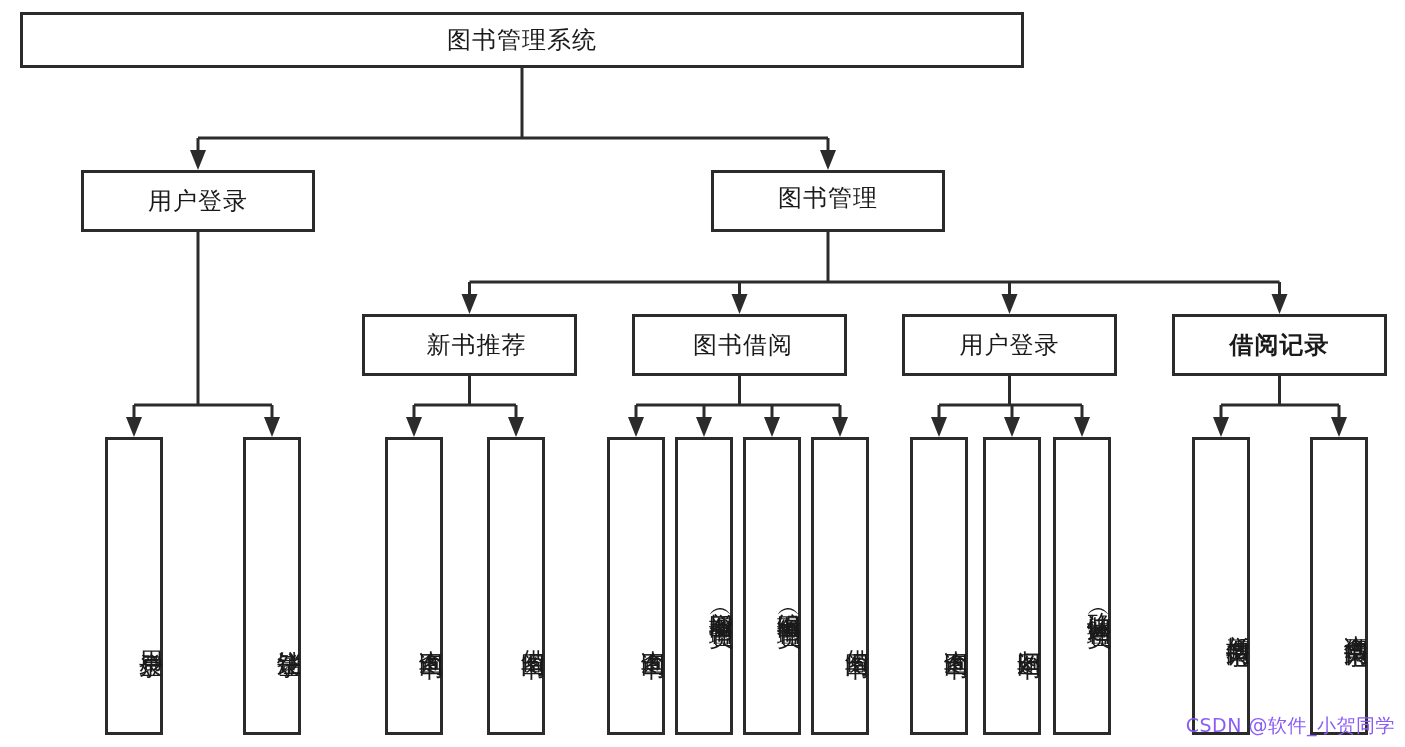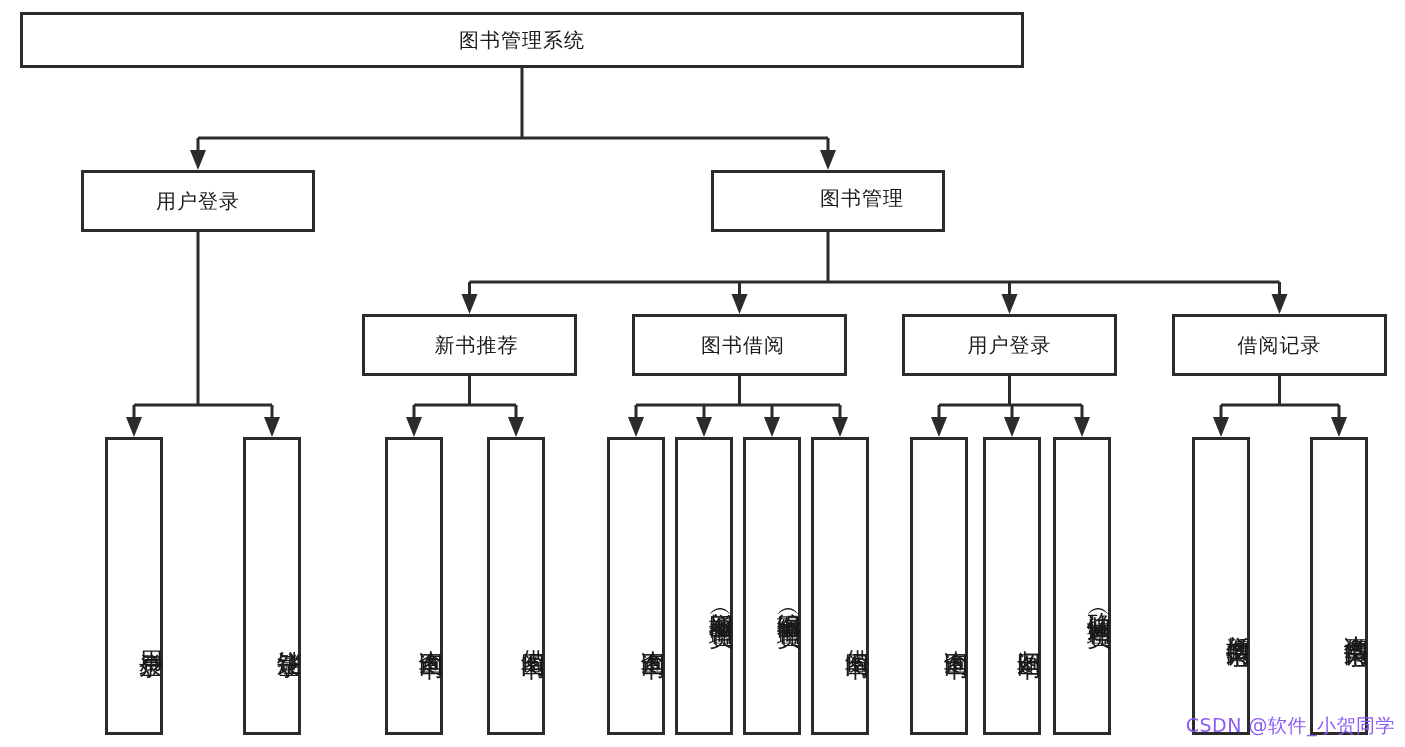--- a/index.html
+++ b/index.html
@@ -55,21 +55,21 @@
     color: #1a1a1a;
     white-space: nowrap;
     pointer-events: none;
   }
   .hlabel-wrap {
     position: absolute;
     display: flex;
     align-items: center;
     justify-content: center;
     font-family: "DejaVu Sans", "Liberation Sans", sans-serif;
-    font-size: 20px;
+    font-size: 24px;
     letter-spacing: 1px;
     color: #1a1a1a;
     white-space: nowrap;
     pointer-events: none;
   }
   #watermark {
     position: absolute;
     right: 10px;
     bottom: 8px;
     font-family: "DejaVu Sans", "Liberation Sans", sans-serif;
@@ -160,25 +160,25 @@
         <rect x="984.5" y="438.5" width="55" height="295" class="node-box"></rect>
         <rect x="1054.5" y="438.5" width="55" height="295" class="node-box"></rect>
         <rect x="1193.5" y="438.5" width="55" height="295" class="node-box"></rect>
         <rect x="1311.5" y="438.5" width="55" height="295" class="node-box"></rect>
       </g>
   </svg>
 
   <div id="labels-layer">
       <div class="hlabel-wrap" style="left: 20px; top: 12px; width: 1004px; height: 56px;">图书管理系统</div>
       <div class="hlabel-wrap" style="left: 81px; top: 170px; width: 234px; height: 62px;">用户登录</div>
-      <div class="hlabel-wrap" style="left: 711px; top: 170px; width: 234px; height: 56px; margin-left: 34px;">图书管理</div>
+      <div class="hlabel-wrap" style="left: 711px; top: 170px; width: 234px; height: 56px;">图书管理</div>
       <div class="hlabel-wrap" style="left: 362px; top: 314px; width: 229px; height: 62px;">新书推荐</div>
       <div class="hlabel-wrap" style="left: 632px; top: 314px; width: 222px; height: 62px;">图书借阅</div>
       <div class="hlabel-wrap" style="left: 902px; top: 314px; width: 215px; height: 62px;">用户登录</div>
-      <div class="hlabel-wrap" style="left: 1172px; top: 314px; width: 215px; height: 62px;">借阅记录</div>
+      <div class="hlabel-wrap" style="left: 1172px; top: 314px; width: 215px; height: 62px; font-weight: bold;">借阅记录</div>
       <div class="vlabel-wrap" style="left: 105px; top: 437px; width: 58px; height: 298px; padding-top: 97px; box-sizing: border-box;">用户登录</div>
       <div class="vlabel-wrap" style="left: 243px; top: 437px; width: 58px; height: 298px; padding-top: 97px; box-sizing: border-box;">注销登录</div>
       <div class="vlabel-wrap" style="left: 385px; top: 437px; width: 58px; height: 298px; padding-top: 97px; box-sizing: border-box;">查询图书</div>
       <div class="vlabel-wrap" style="left: 487px; top: 437px; width: 58px; height: 298px; padding-top: 97px; box-sizing: border-box;">借阅图书</div>
       <div class="vlabel-wrap" style="left: 607px; top: 437px; width: 58px; height: 298px; padding-top: 97px; box-sizing: border-box;">查询图书</div>
       <div class="vlabel-wrap" style="left: 675px; top: 437px; width: 58px; height: 298px; padding-top: 32px; box-sizing: border-box;">新增图书（管理员）</div>
       <div class="vlabel-wrap" style="left: 743px; top: 437px; width: 58px; height: 298px; padding-top: 32px; box-sizing: border-box;">编辑图书（管理员）</div>
       <div class="vlabel-wrap" style="left: 811px; top: 437px; width: 58px; height: 298px; padding-top: 97px; box-sizing: border-box;">借阅图书</div>
       <div class="vlabel-wrap" style="left: 910px; top: 437px; width: 58px; height: 298px; padding-top: 97px; box-sizing: border-box;">查询图书</div>
       <div class="vlabel-wrap" style="left: 983px; top: 437px; width: 58px; height: 298px; padding-top: 97px; box-sizing: border-box;">归还图书</div>

